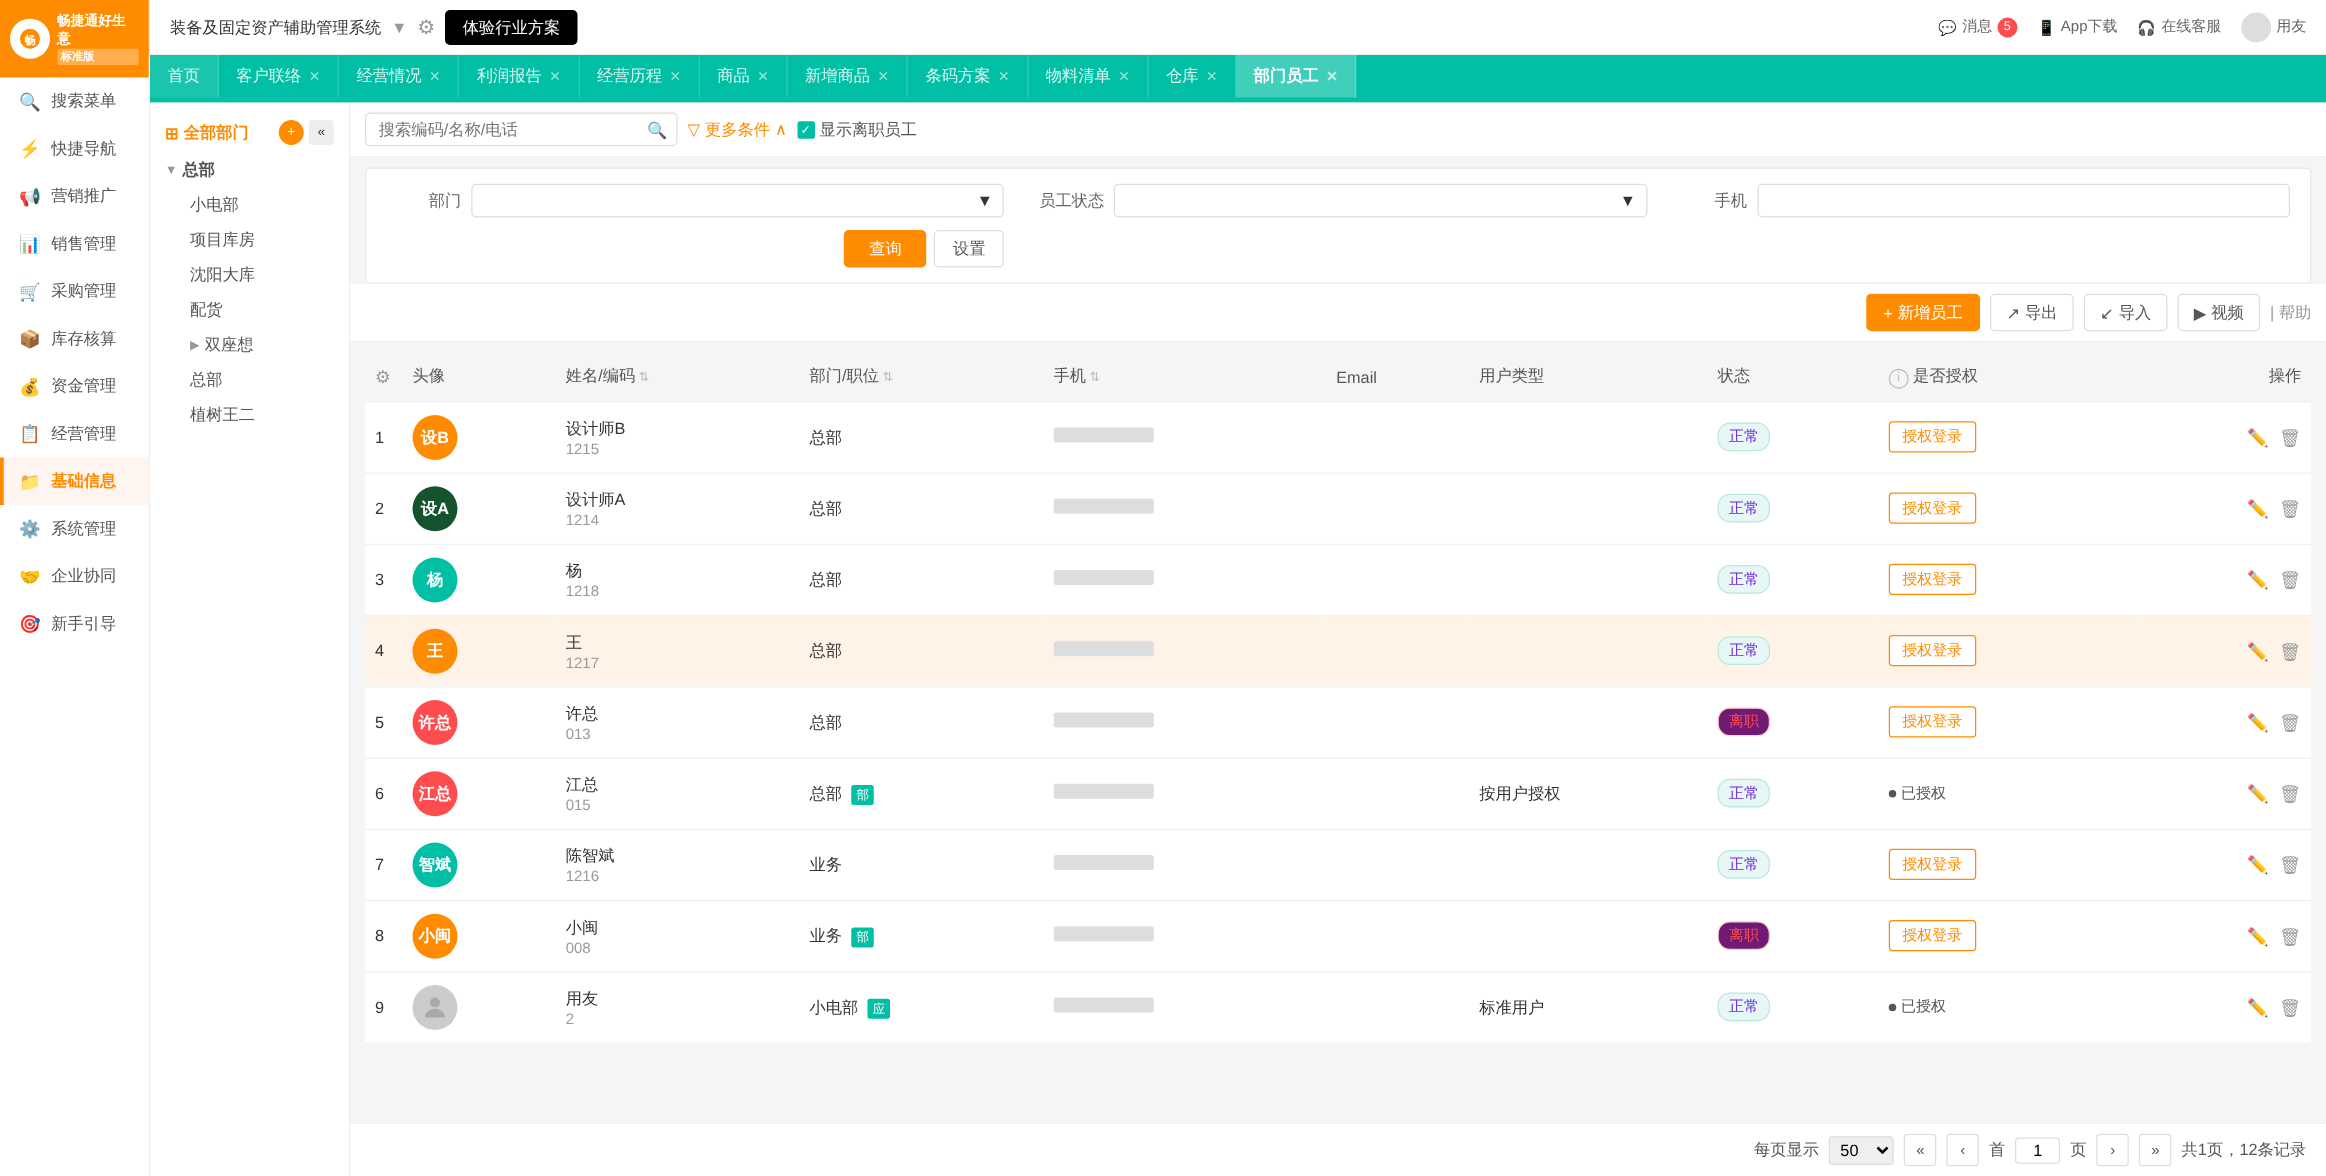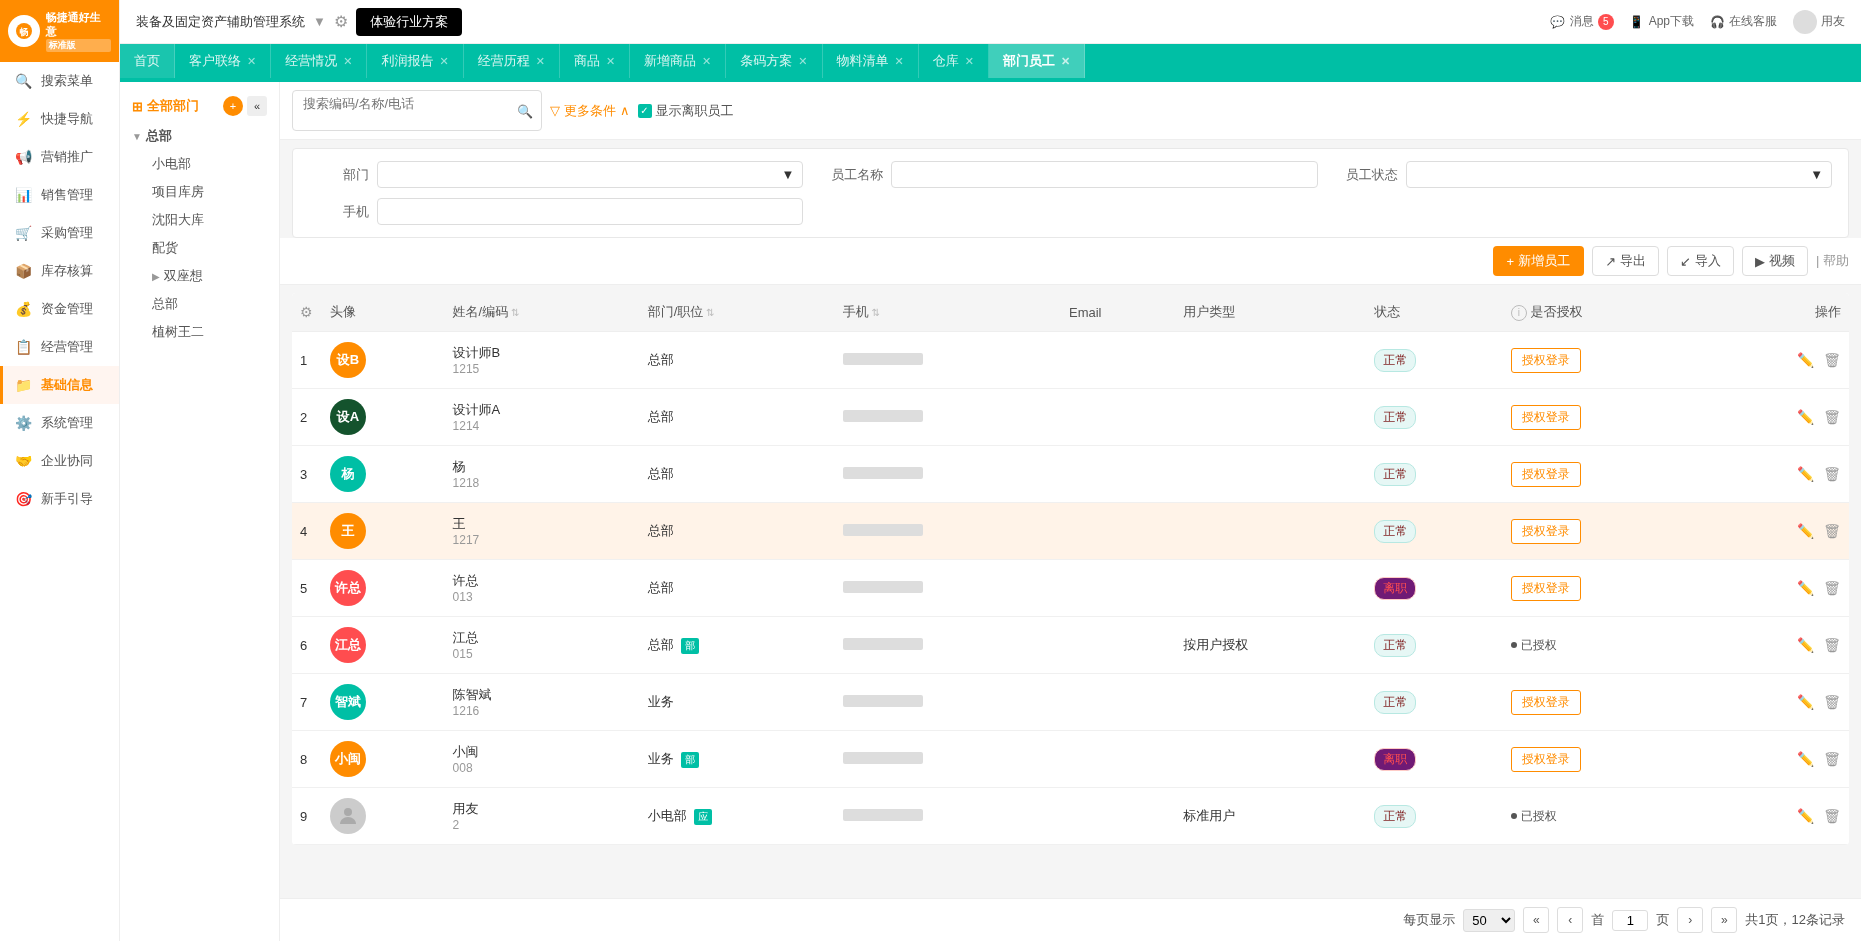--- a/index.html
+++ b/index.html
@@ -50,21 +50,21 @@
     .dept-item.parent { padding-left: 12px; font-weight: bold; }
     .dept-item .triangle { font-size: 10px; color: #999; }
     .dept-sub { padding-left: 12px; }
 
     
     .main-panel { flex: 1; display: flex; flex-direction: column; overflow: hidden; background: #f5f5f5; }
 
     
     .search-bar { background: #fff; padding: 8px 12px; display: flex; align-items: center; gap: 8px; border-bottom: 1px solid #eee; }
     .search-input-wrap { position: relative; flex: 0 0 250px; }
-    .search-input { width: 100%; border: 1px solid #ddd; border-radius: 4px; padding: 5px 28px 19px 10px; font-size: 13px; outline: none; }
+    .search-input { width: 100%; border: 1px solid #ddd; border-radius: 4px; padding: 5px 28px 5px 10px; font-size: 13px; outline: none; }
     .search-icon-btn { position: absolute; right: 8px; top: 50%; transform: translateY(-50%); color: #999; cursor: pointer; }
     .filter-btn { display: flex; align-items: center; gap: 4px; color: #ff8c00; cursor: pointer; font-size: 13px; }
     .show-departed-wrap { display: flex; align-items: center; gap: 4px; color: #555; font-size: 13px; }
     .checkbox-teal { width: 14px; height: 14px; background: #00bfa5; border-radius: 2px; display: flex; align-items: center; justify-content: center; color: #fff; font-size: 10px; }
 
     
     .toolbar { background: #fff; padding: 8px 12px; display: flex; align-items: center; justify-content: flex-end; gap: 8px; border-bottom: 1px solid #eee; }
     .btn-add-employee { background: #ff8c00; color: #fff; border: none; padding: 6px 14px; border-radius: 4px; cursor: pointer; font-size: 13px; display: flex; align-items: center; gap: 4px; }
     .btn-outline { background: transparent; border: 1px solid #ddd; color: #555; padding: 5px 12px; border-radius: 4px; cursor: pointer; font-size: 13px; display: flex; align-items: center; gap: 4px; }
 
@@ -79,21 +79,21 @@
     .btn-reset { background: #fff; color: #555; border: 1px solid #ddd; padding: 5px 14px; border-radius: 4px; cursor: pointer; font-size: 13px; }
 
     
     .table-wrap { flex: 1; overflow-y: auto; padding: 8px 12px; }
     .employee-table { width: 100%; border-collapse: collapse; background: #fff; border-radius: 4px; overflow: hidden; }
     .employee-table th { background: #f5f5f5; padding: 10px 8px; text-align: left; font-weight: normal; color: #555; font-size: 13px; border-bottom: 1px solid #eee; white-space: nowrap; }
     .employee-table td { padding: 10px 8px; border-bottom: 1px solid #f0f0f0; font-size: 13px; vertical-align: middle; }
     .employee-table tr.highlighted { background: #fff3e8; }
     .avatar { width: 36px; height: 36px; border-radius: 50%; display: flex; align-items: center; justify-content: center; color: #fff; font-size: 13px; font-weight: bold; flex-shrink: 0; }
     .status-badge { display: inline-block; padding: 2px 8px; border-radius: 10px; font-size: 12px; }
-    .status-normal { background: #e6f7f5; color: #7f1d1d; border: 1px solid #b7e8e2; }
+    .status-normal { background: #e6f7f5; color: #6d28d9; border: 1px solid #b7e8e2; }
     .status-resigned { background: #701a75; color: #ff4d4f; border: 1px solid #ffccc7; }
     .btn-auth { border: 1px solid #ff8c00; color: #ff8c00; background: #fff; padding: 3px 10px; border-radius: 3px; cursor: pointer; font-size: 12px; white-space: nowrap; }
     .auth-granted { color: #555; font-size: 12px; display: flex; align-items: center; gap: 4px; }
     .auth-dot { width: 6px; height: 6px; border-radius: 50%; background: #555; display: inline-block; }
     .row-actions { display: flex; gap: 8px; align-items: center; }
     .action-icon { cursor: pointer; color: #999; font-size: 14px; }
     .phone-blur { display: inline-block; width: 80px; height: 12px; background: #ddd; border-radius: 2px; }
     .dept-tag { display: inline-block; background: #00bfa5; color: #fff; font-size: 10px; padding: 1px 4px; border-radius: 2px; margin-left: 4px; }
 
     
@@ -316,33 +316,33 @@
 
       <div class="filter-panel">
         <div class="filter-row">
           <span class="filter-label">部门</span>
           <div class="filter-select">
             <span></span>
             <span>▼</span>
           </div>
         </div>
         <div class="filter-row">
-          <span class="filter-label">员工名称</span>
-          <input class="filter-input" type="text" style="">
-        </div>
-        <div class="filter-row">
           <span class="filter-label">员工状态</span>
           <div class="filter-select">
             <span></span>
             <span>▼</span>
           </div>
         </div>
         <div class="filter-row">
           <span class="filter-label">手机</span>
           <input class="filter-input" type="text" style="">
+        </div>
+        <div class="filter-actions">
+          <button class="btn-query">查询</button>
+          <button class="btn-reset">设置</button>
         </div>
       </div>
 
       <div class="toolbar">
         <button class="btn-add-employee">
           <span>+</span>
           <span>新增员工</span>
         </button>
         <button class="btn-outline">
           <span>↗</span>

